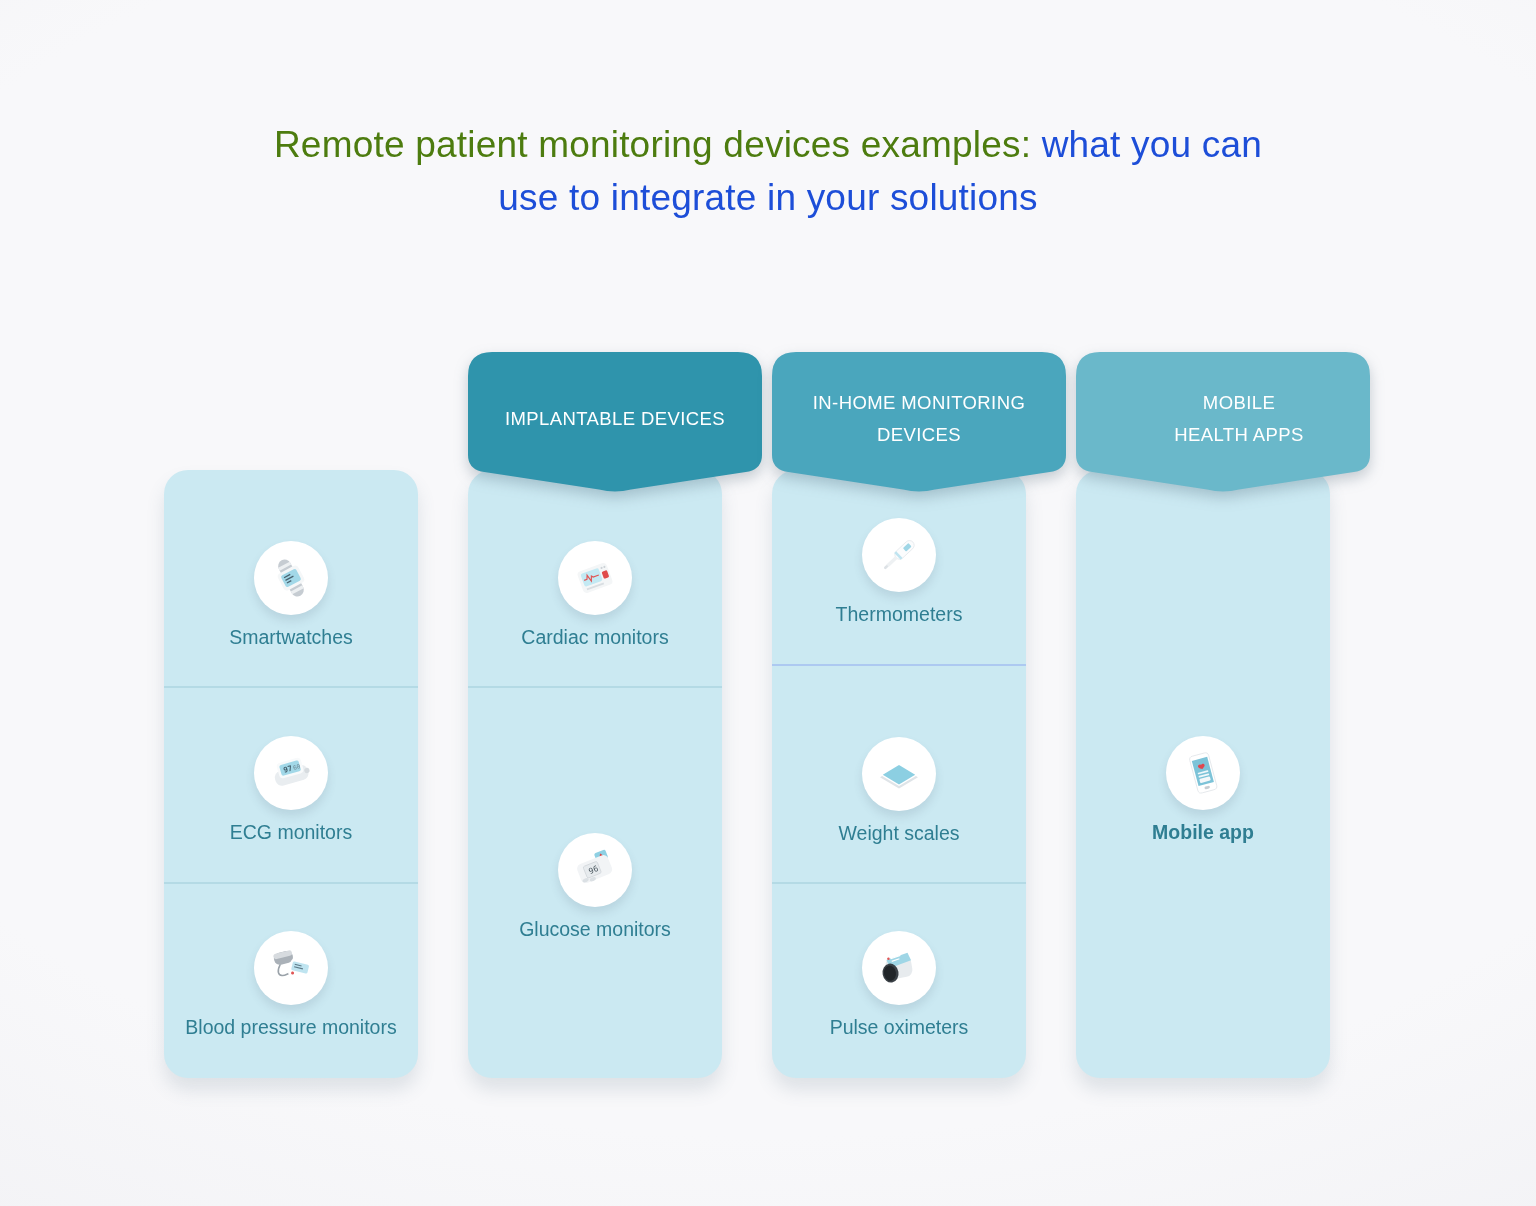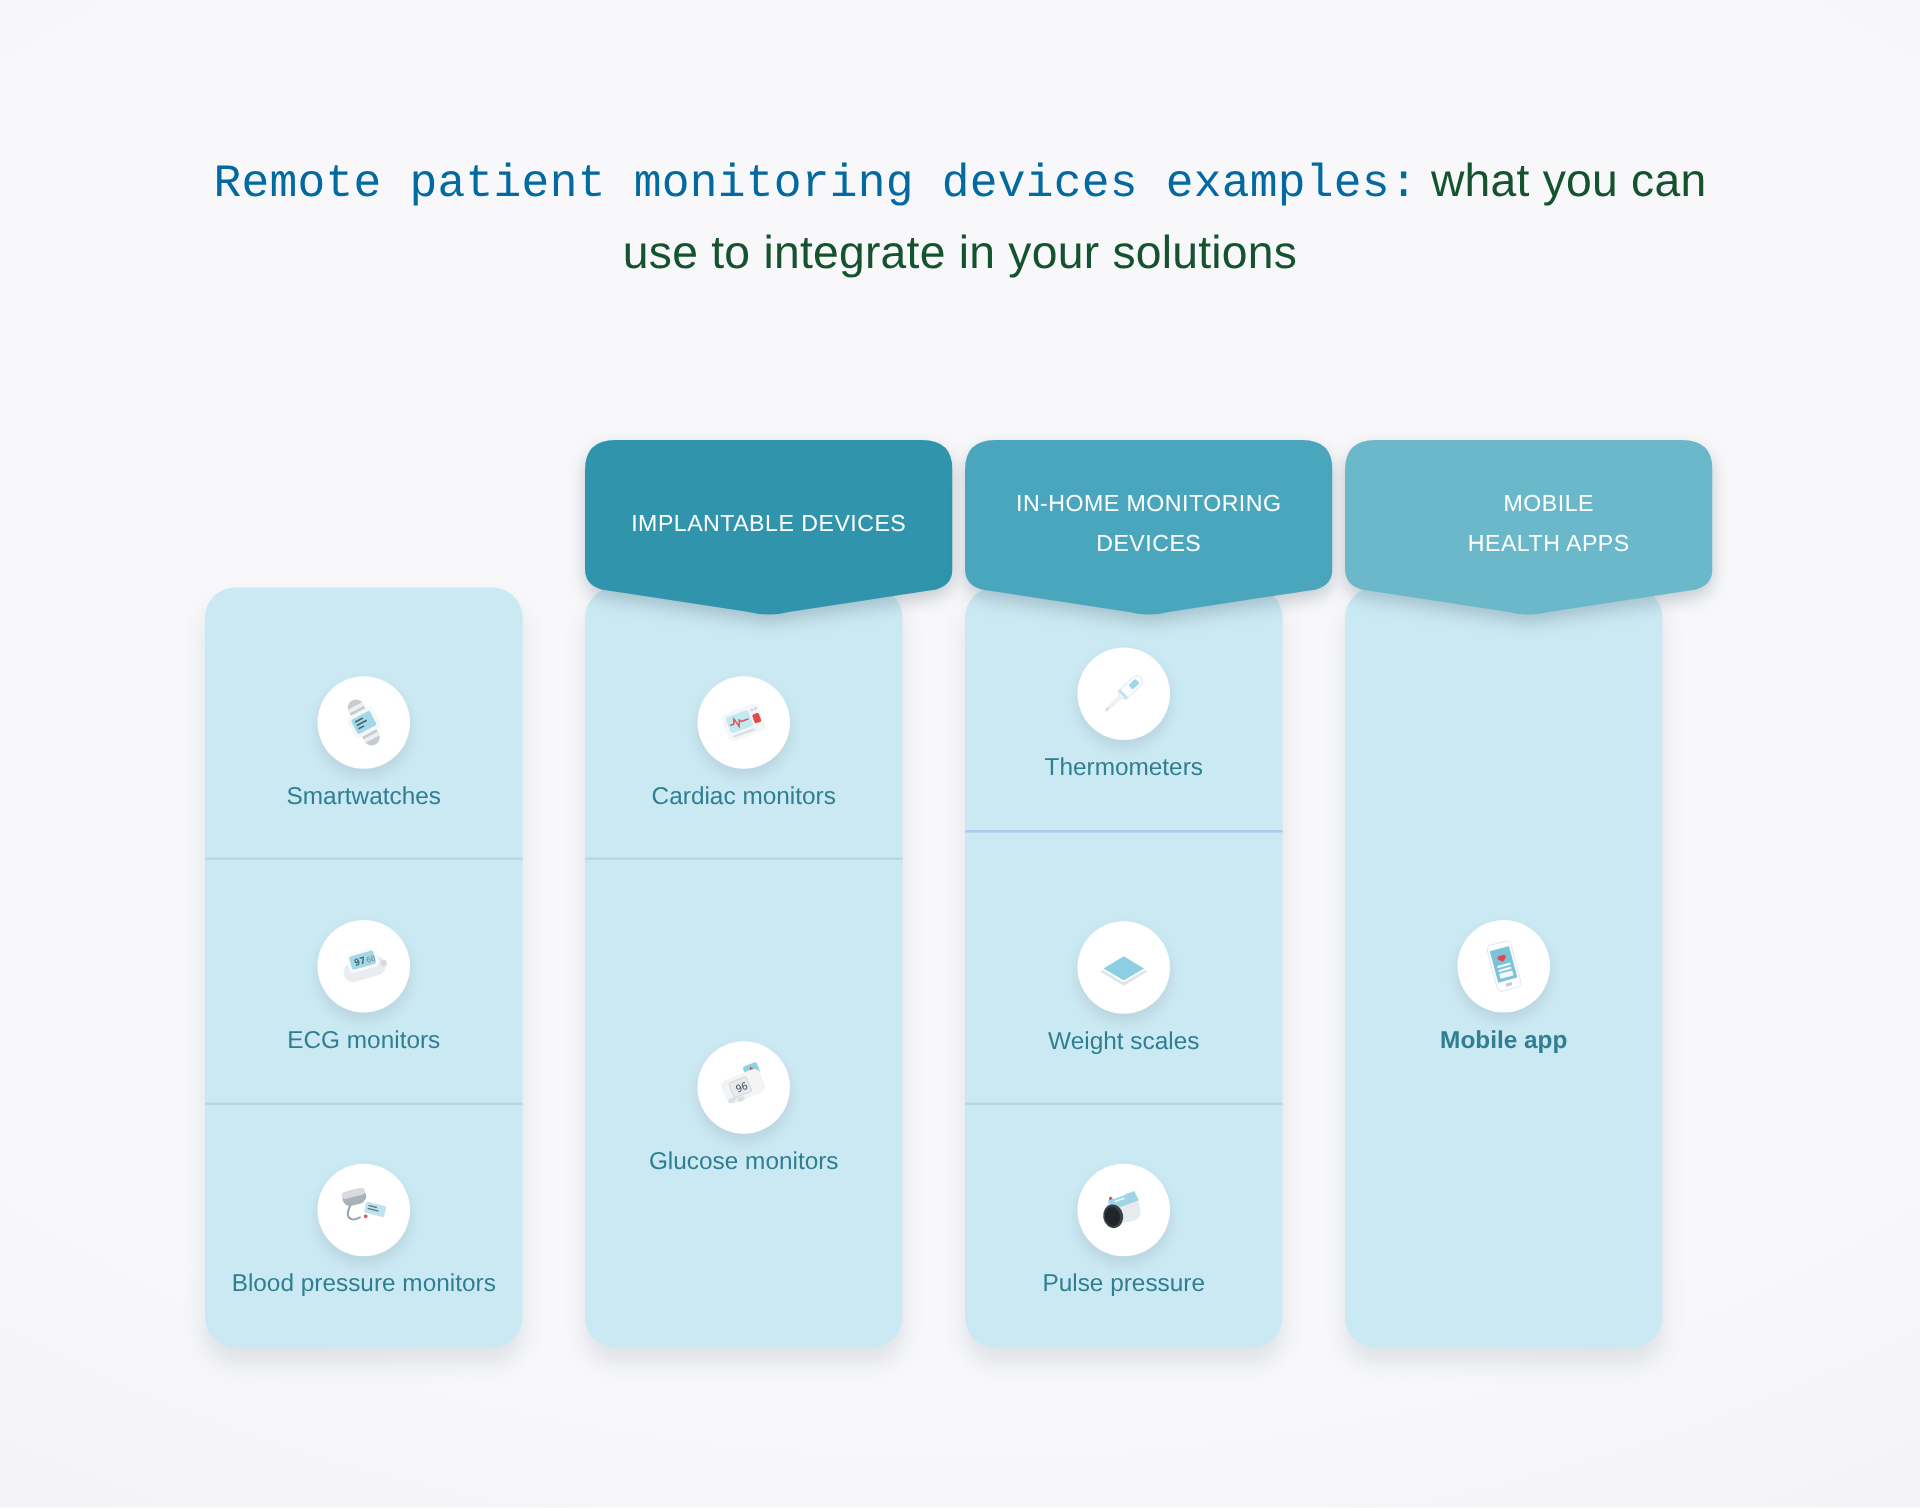--- a/index.html
+++ b/index.html
@@ -7,22 +7,22 @@
     width:1536px;height:1206px;overflow:hidden;
     font-family:"Liberation Sans","DejaVu Sans",sans-serif;
     background:radial-gradient(120% 95% at 50% 42%, #f8f8fa 55%, #ededf1 100%);
     position:relative;
   }
   .title{
     position:absolute;top:118px;left:0;width:100%;
     text-align:center;font-size:37px;line-height:53px;font-weight:500;
     letter-spacing:.2px;margin:0;
   }
-  .t-orange{color:#0369a1;font-family:Liberation Mono, monospace;}
-  .t-dark{color:#14532d;}
+  .t-orange{color:#4d7c0f;}
+  .t-dark{color:#1d4ed8;}
 
   .column{position:absolute;top:352px;width:294px;height:726px;}
   .col-1{left:164px;} .col-2{left:468px;} .col-3{left:772px;} .col-4{left:1076px;}
 
   .col-body{
     position:absolute;left:0;top:118px;width:254px;height:608px;
     background:#cbe9f2;border-radius:24px;
     box-shadow:0 12px 18px rgba(90,110,130,.16);
   }
   .col-header{position:absolute;left:0;top:0;width:294px;height:143px;z-index:2;}
@@ -193,21 +193,21 @@
             <g transform="rotate(-10 24 24)">
               <rect x="11" y="13" width="26" height="21" rx="7" fill="#e7ebee"></rect>
               <path d="M13 14 l22 -3.5 l2.2 8 l-22 4 z" fill="#9fd6e6"></path>
               <path d="M17.5 13.4 l10 -1.6 M18 16.2 l8 -1.3" stroke="#ffffff" stroke-width="1.1"></path>
               <circle cx="15.2" cy="13" r="1.3" fill="#e05555"></circle>
               <ellipse cx="14.8" cy="27.5" rx="8" ry="9.5" fill="#3a4046"></ellipse>
               <ellipse cx="14.2" cy="27.5" rx="6" ry="7.6" fill="#212529"></ellipse>
             </g>
           </svg>
         </div>
-        <div class="item-label">Pulse pressure</div>
+        <div class="item-label">Pulse oximeters</div>
       </div>
     </div>
     <div class="col-header">
       <svg class="hdr-shape" viewBox="0 0 294 143" preserveAspectRatio="none">
         <path class="hdr-fill-3" d="M24 0 H270 Q294 0 294 24 V103 Q294 116 281 119.5 L163 137.5 Q147 141.5 131 137.5 L13 119.5 Q0 116 0 103 V24 Q0 0 24 0 Z"></path>
       </svg>
       <div class="col-header-label">IN-HOME MONITORING DEVICES</div>
     </div>
   </section>
 

